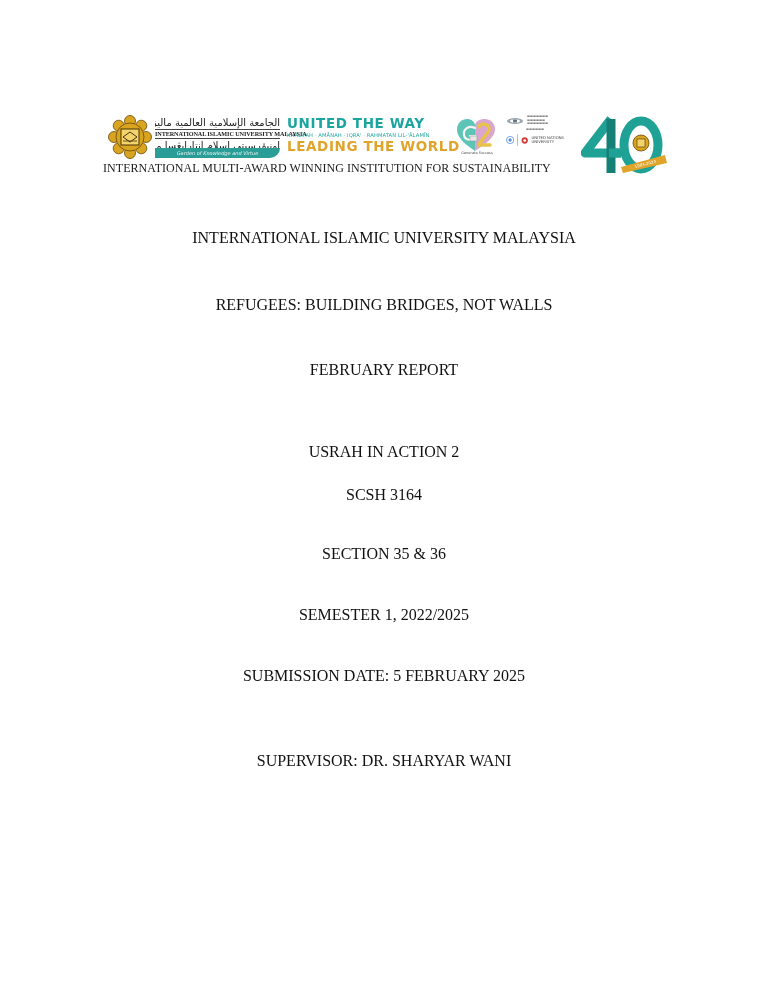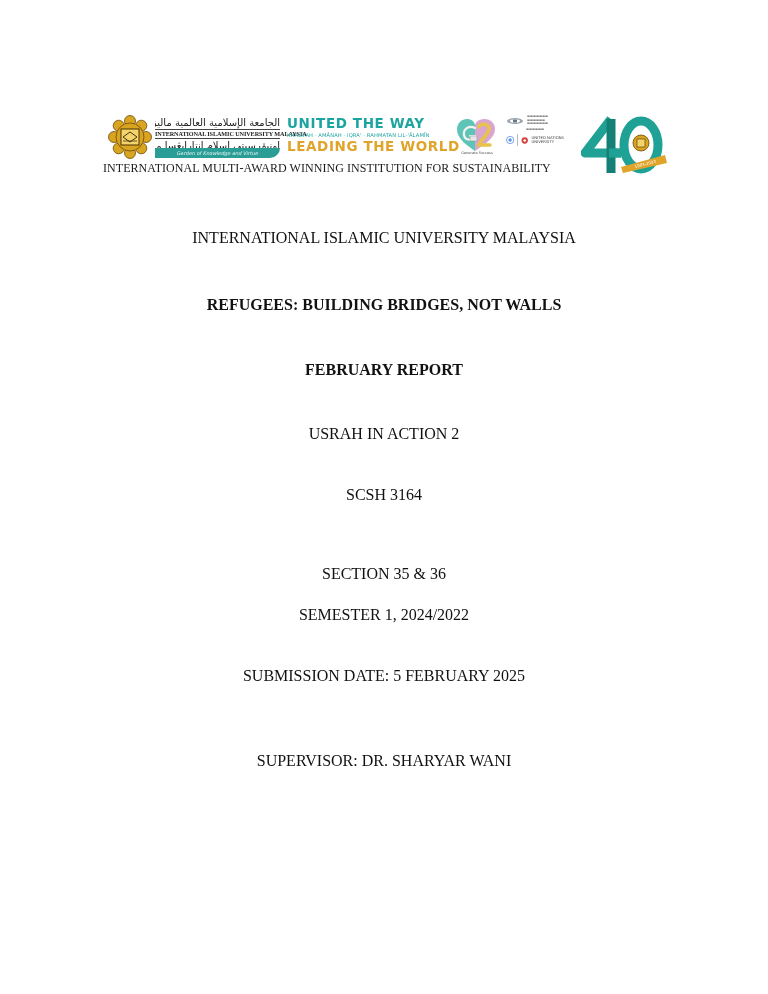--- a/index.html
+++ b/index.html
@@ -172,21 +172,21 @@
     .line {
       position: absolute;
       left: 0;
       width: 768px;
       text-align: center;
       font-size: 16px;
       line-height: 20px;
       white-space: nowrap;
     }
     .bold {
-      font-weight: bold;
+      font-weight: normal;
     }
   </style>
 </head>
 <body>
 
 <div class="banner">
 
   <svg class="crest" viewBox="0 0 44 44">
     <g fill="#d9a41f" stroke="#6b4a08" stroke-width="0.8">
       <circle cx="22" cy="6" r="5.5"></circle>
@@ -262,18 +262,18 @@
     <path d="M40 52 L84 40 L86 48 L42 58 Z" fill="#e0a42a"></path>
     <text x="54" y="53" font-family="DejaVu Sans, sans-serif" font-size="4" fill="#ffffff" transform="rotate(-14 54 53)">1983-2023</text>
   </svg>
 
   <div class="award-line">INTERNATIONAL MULTI-AWARD WINNING INSTITUTION FOR SUSTAINABILITY</div>
 </div>
 
 <div class="line" style="top:228px;">INTERNATIONAL ISLAMIC UNIVERSITY MALAYSIA</div>
 <div class="line bold" style="top:295px;">REFUGEES: BUILDING BRIDGES, NOT WALLS</div>
 <div class="line bold" style="top:360px;">FEBRUARY REPORT</div>
-<div class="line" style="top:424px;">USRAH IN ACTION 2</div>
+<div class="line" style="top:442px;">USRAH IN ACTION 2</div>
 <div class="line" style="top:485px;">SCSH 3164</div>
-<div class="line" style="top:564px;">SECTION 35 &amp; 36</div>
-<div class="line" style="top:605px;">SEMESTER 1, 2024/2022</div>
+<div class="line" style="top:544px;">SECTION 35 &amp; 36</div>
+<div class="line" style="top:605px;">SEMESTER 1, 2022/2025</div>
 <div class="line" style="top:666px;">SUBMISSION DATE: 5 FEBRUARY 2025</div>
 <div class="line" style="top:751px;">SUPERVISOR: DR. SHARYAR WANI</div>
 
 </body></html>

